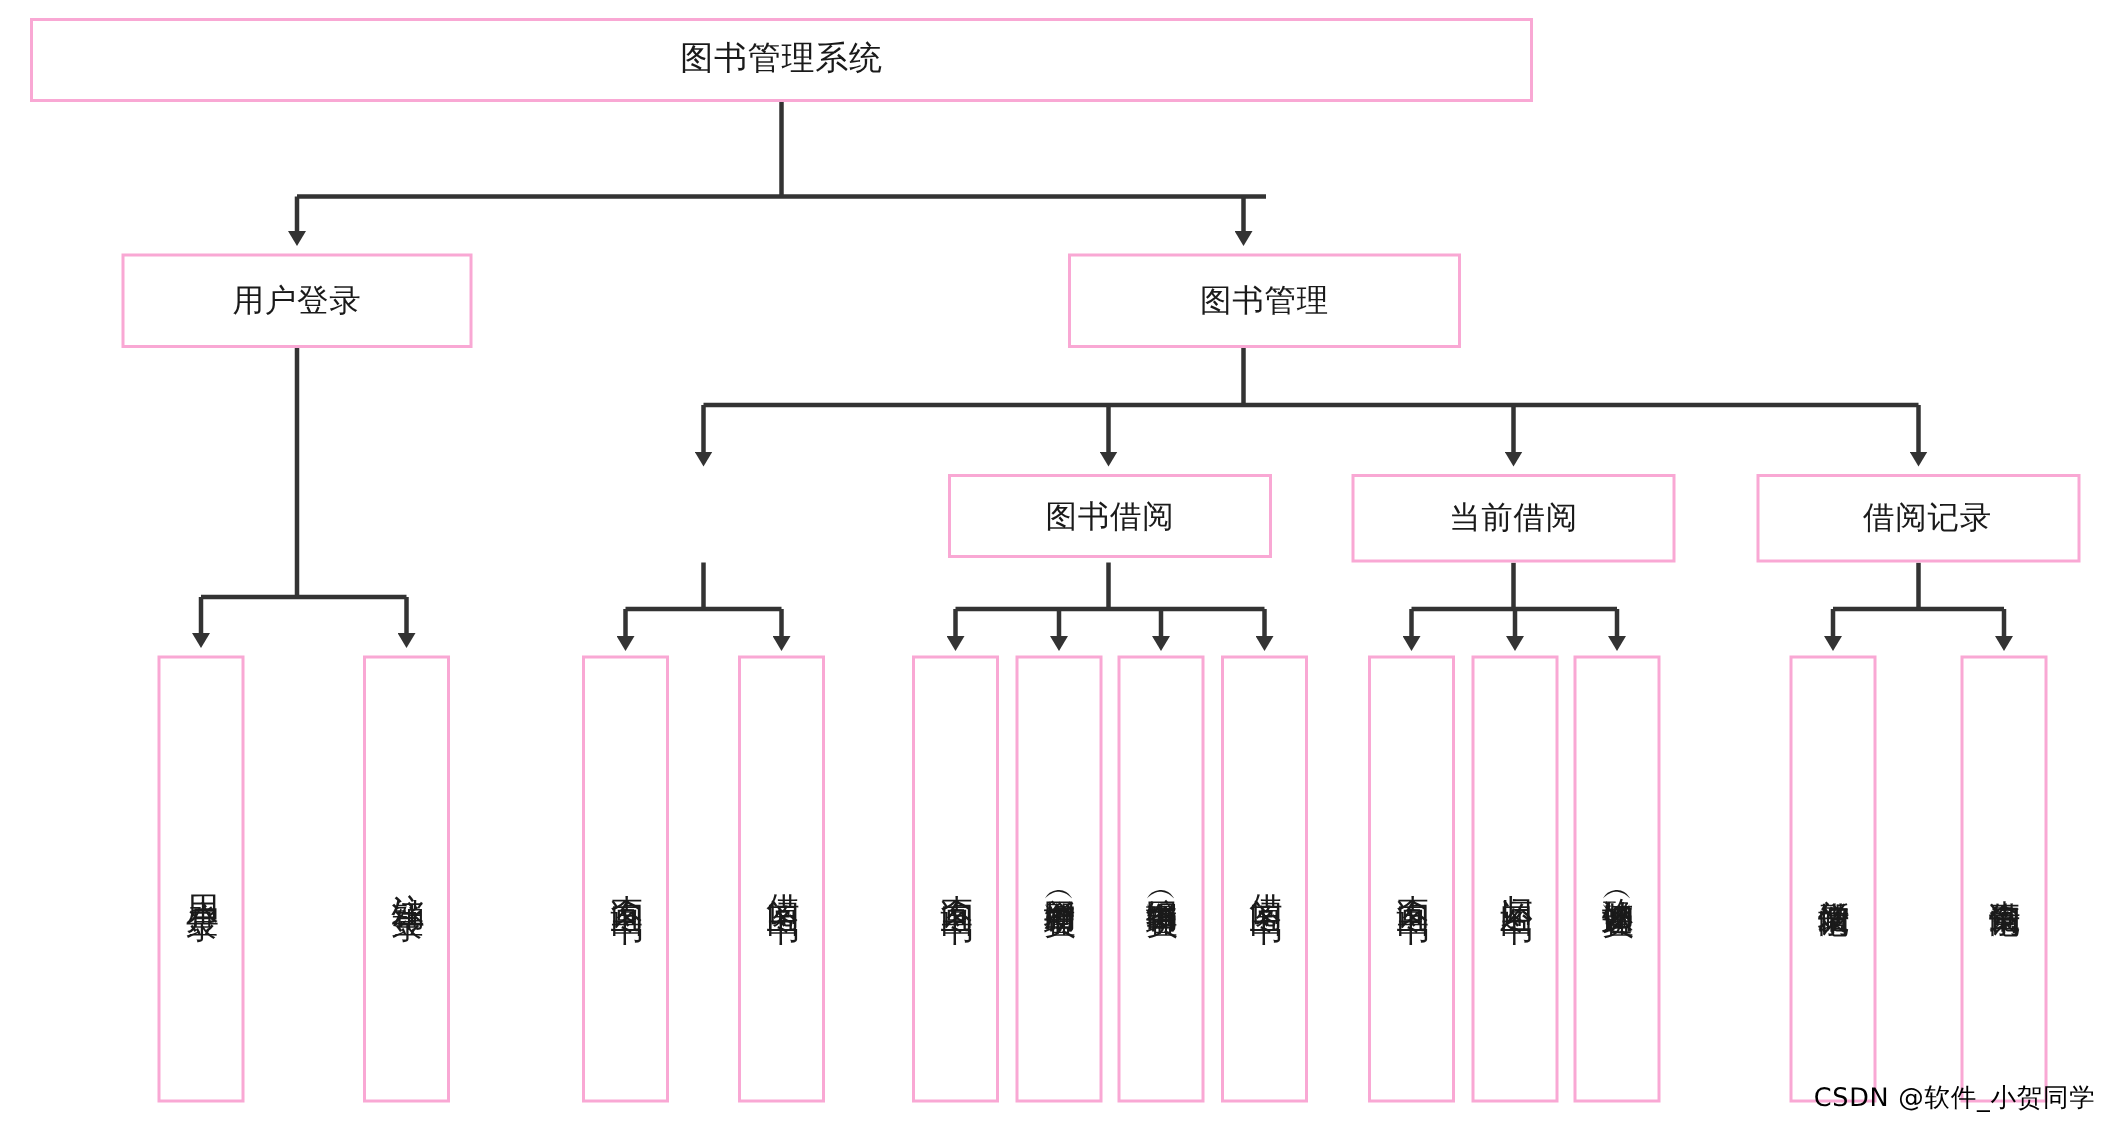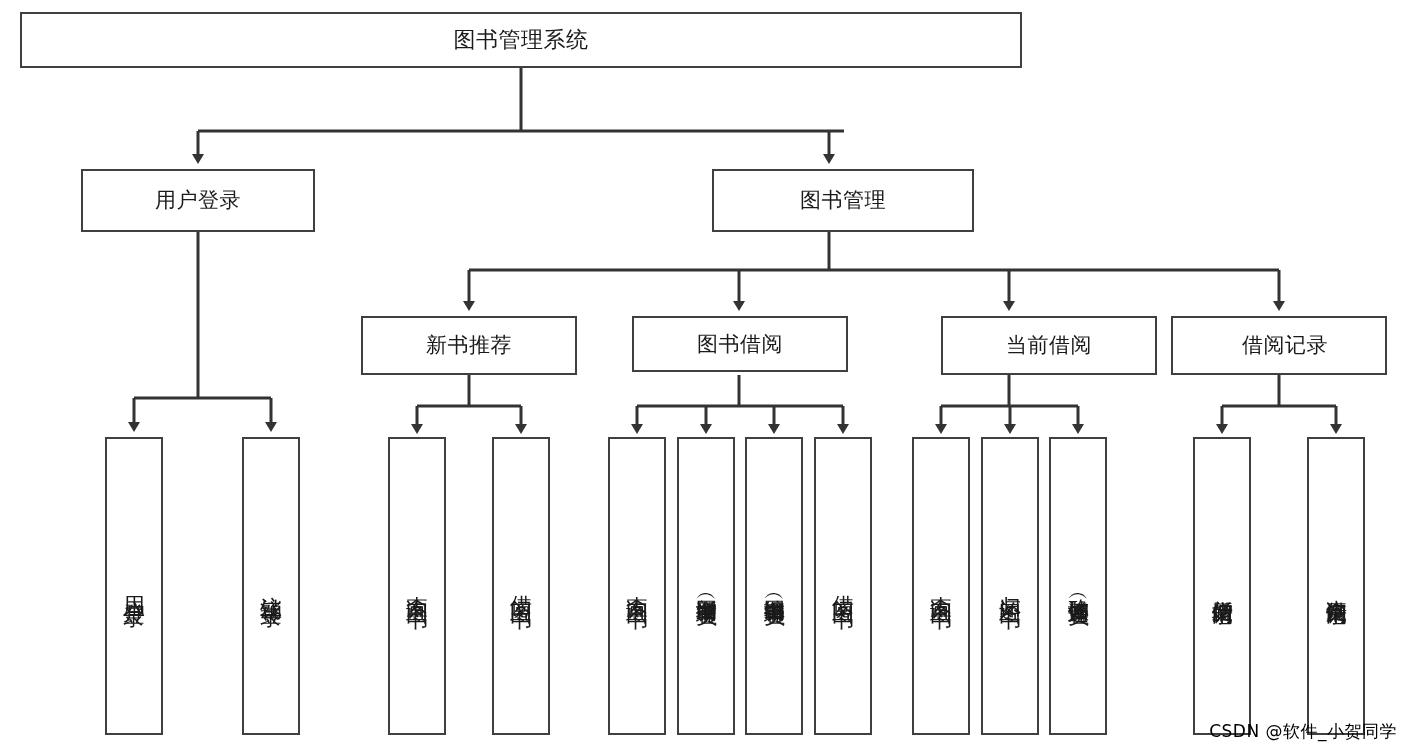--- a/index.html
+++ b/index.html
@@ -22,21 +22,21 @@
     position: absolute;
     left: 0;
     top: 0;
     width: 1405px;
     height: 747px;
     pointer-events: none;
   }
   .node {
     position: absolute;
     box-sizing: border-box;
-    border: 2px solid #404040;
+    border: 2px solid #f9a8d4;
     background: #ffffff;
     display: flex;
     align-items: center;
     justify-content: center;
     color: #1a1a1a;
     z-index: 2;
   }
   .node .lbl {
     display: block;
     text-align: center;
@@ -139,29 +139,26 @@
   </div>
 
   <div class="node h" style="left:81px; top:169px; width:234px; height:63px;">
     <span class="lbl">用户登录</span>
   </div>
 
   <div class="node h" style="left:712px; top:169px; width:262px; height:63px;">
     <span class="lbl">图书管理</span>
   </div>
 
-  <div class="node h" style="left:361px; top:316px; width:216px; height:59px;">
-    <span class="lbl">新书推荐</span>
-  </div>
 
   <div class="node h" style="left:632px; top:316px; width:216px; height:56px;">
     <span class="lbl">图书借阅</span>
   </div>
 
-  <div class="node h" style="left:901px; top:316px; width:216px; height:59px;margin-left:40px;">
+  <div class="node h" style="left:901px; top:316px; width:216px; height:59px;">
     <span class="lbl">当前借阅</span>
   </div>
 
   <div class="node h" style="left:1171px; top:316px; width:216px; height:59px;padding-left:12px;">
     <span class="lbl">借阅记录</span>
   </div>
 
   <div class="node v" style="left:105px; top:437px; width:58px; height:298px;">
     <span class="lbl">用户登录</span>
   </div>

